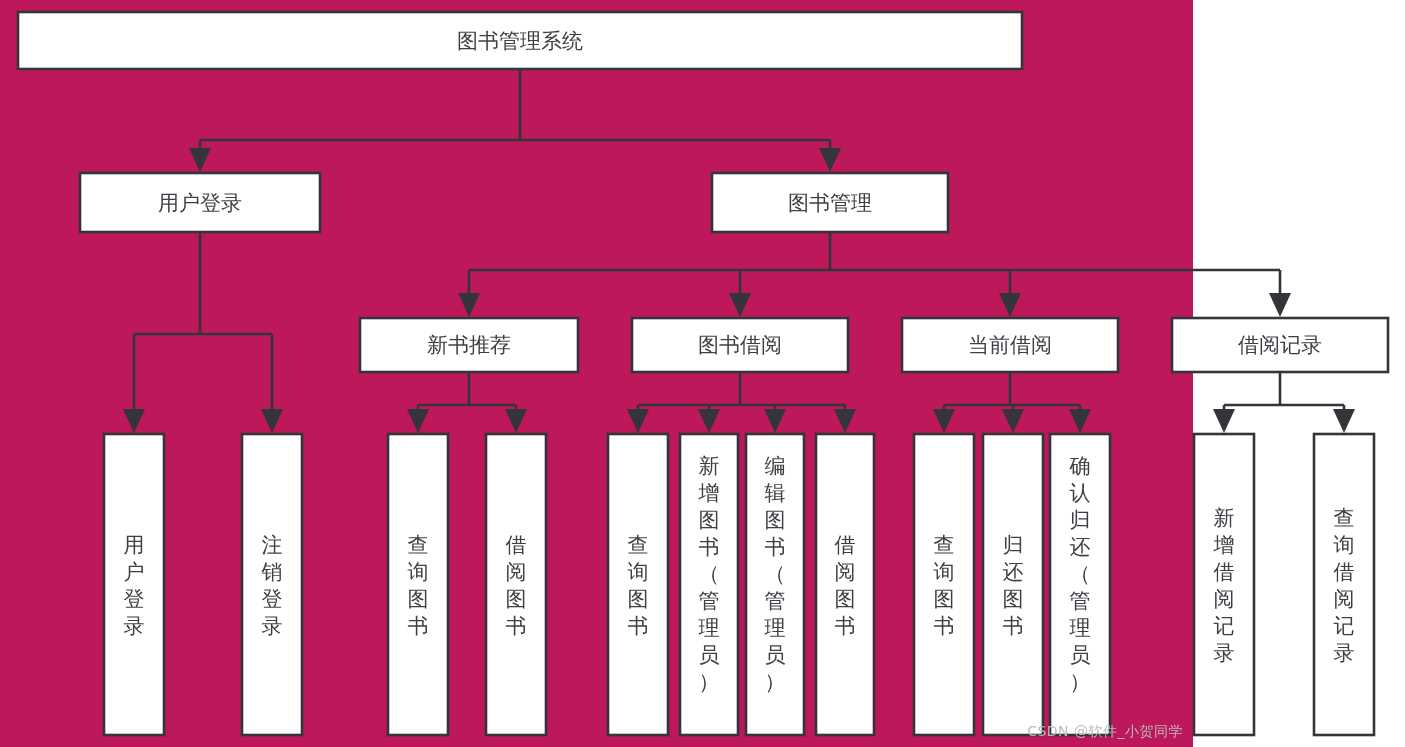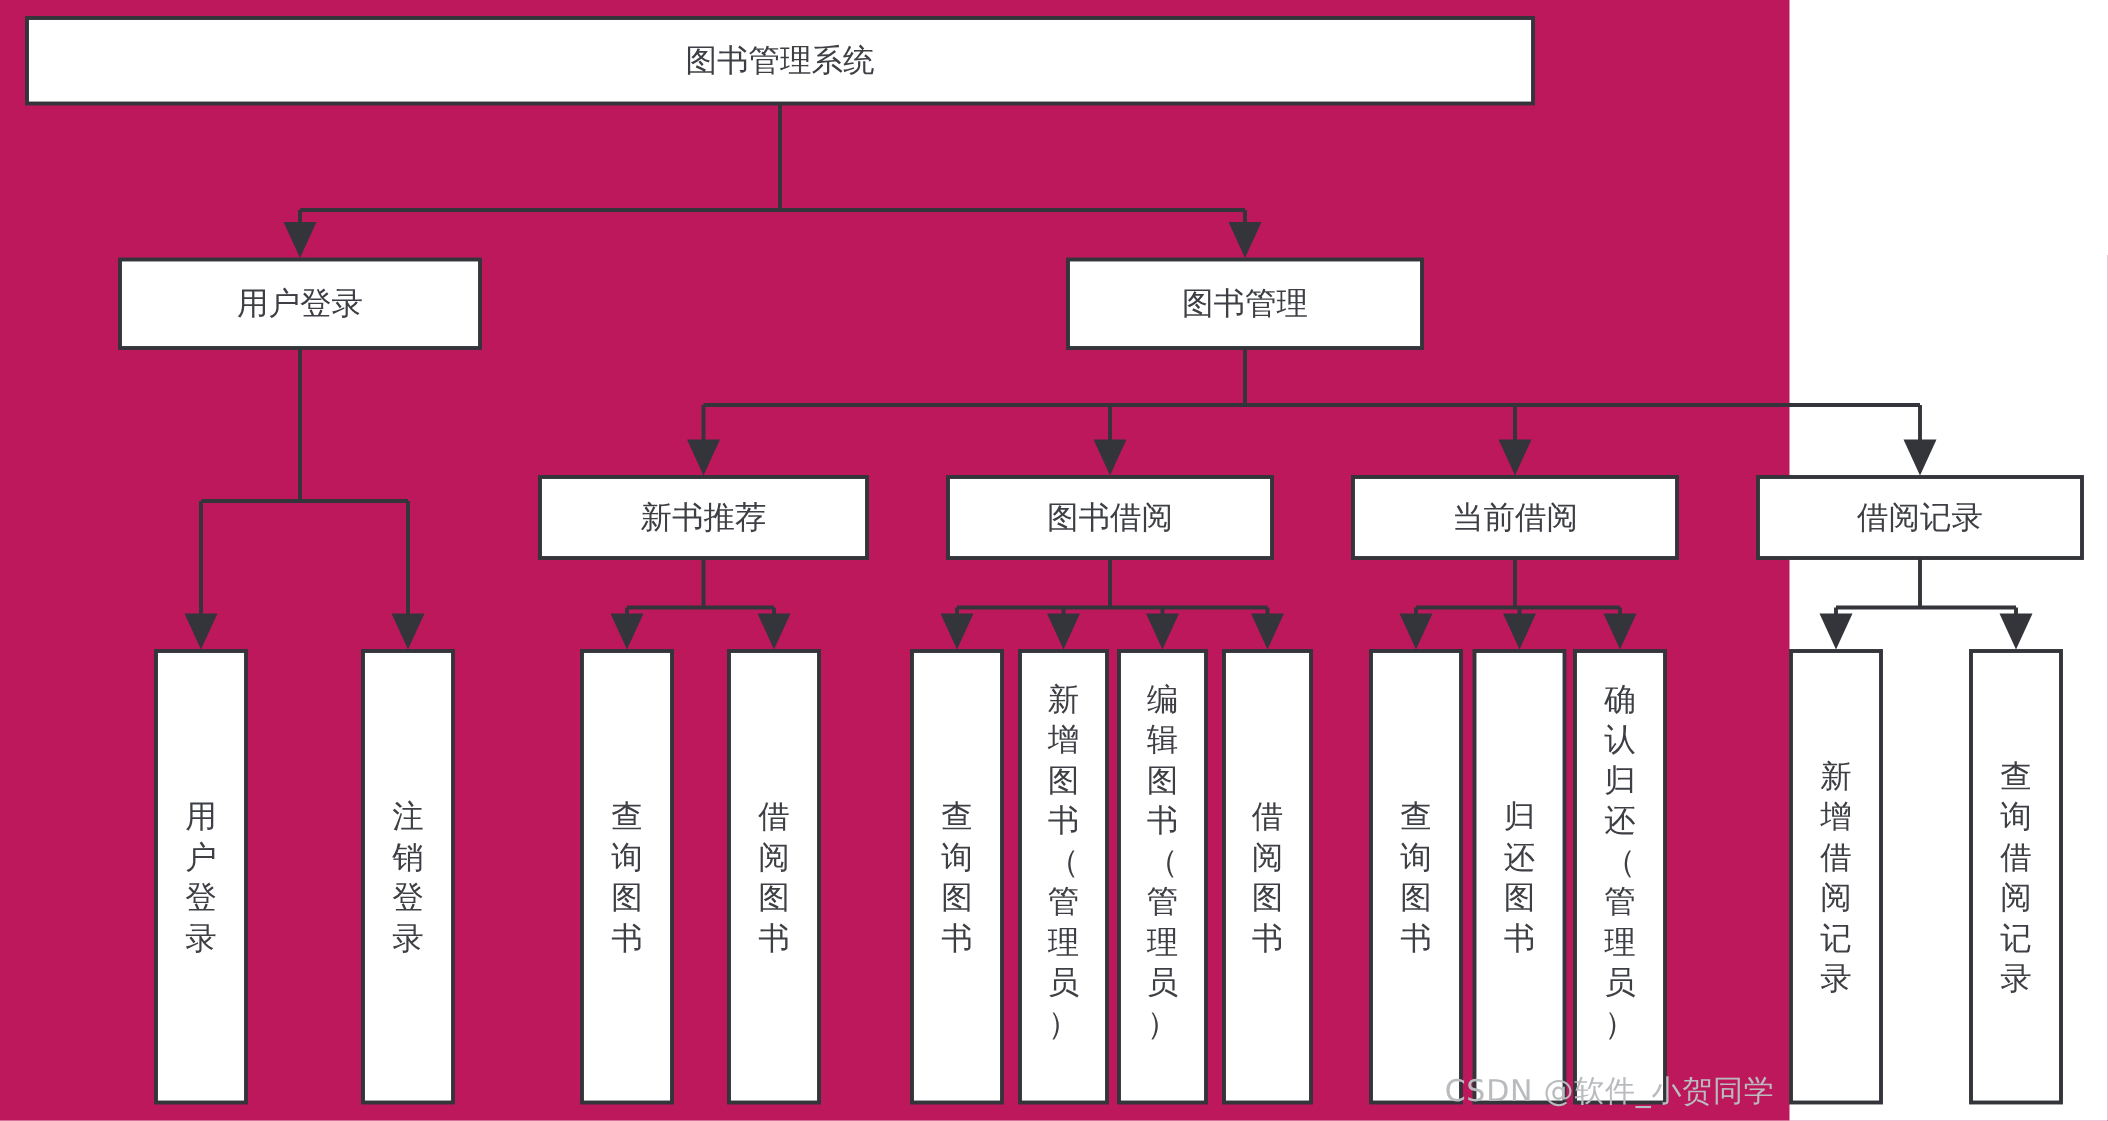--- a/index.html
+++ b/index.html
@@ -53,21 +53,21 @@
     fill: #3d3f44;
     font-family: "DejaVu Sans", "Liberation Sans", sans-serif;
     font-size: 21px;
     text-anchor: middle;
   }
   .watermark {
     position: absolute;
     right: 10px;
     bottom: 6px;
     font-family: "DejaVu Sans", "Liberation Sans", sans-serif;
-    font-size: 20px;
+    font-size: 14px;
     color: #b9bbbe;
     letter-spacing: 0.5px;
     white-space: nowrap;
     user-select: none;
   }
 </style>
 </head>
 <body>
 
 <div id="diagram-root">

